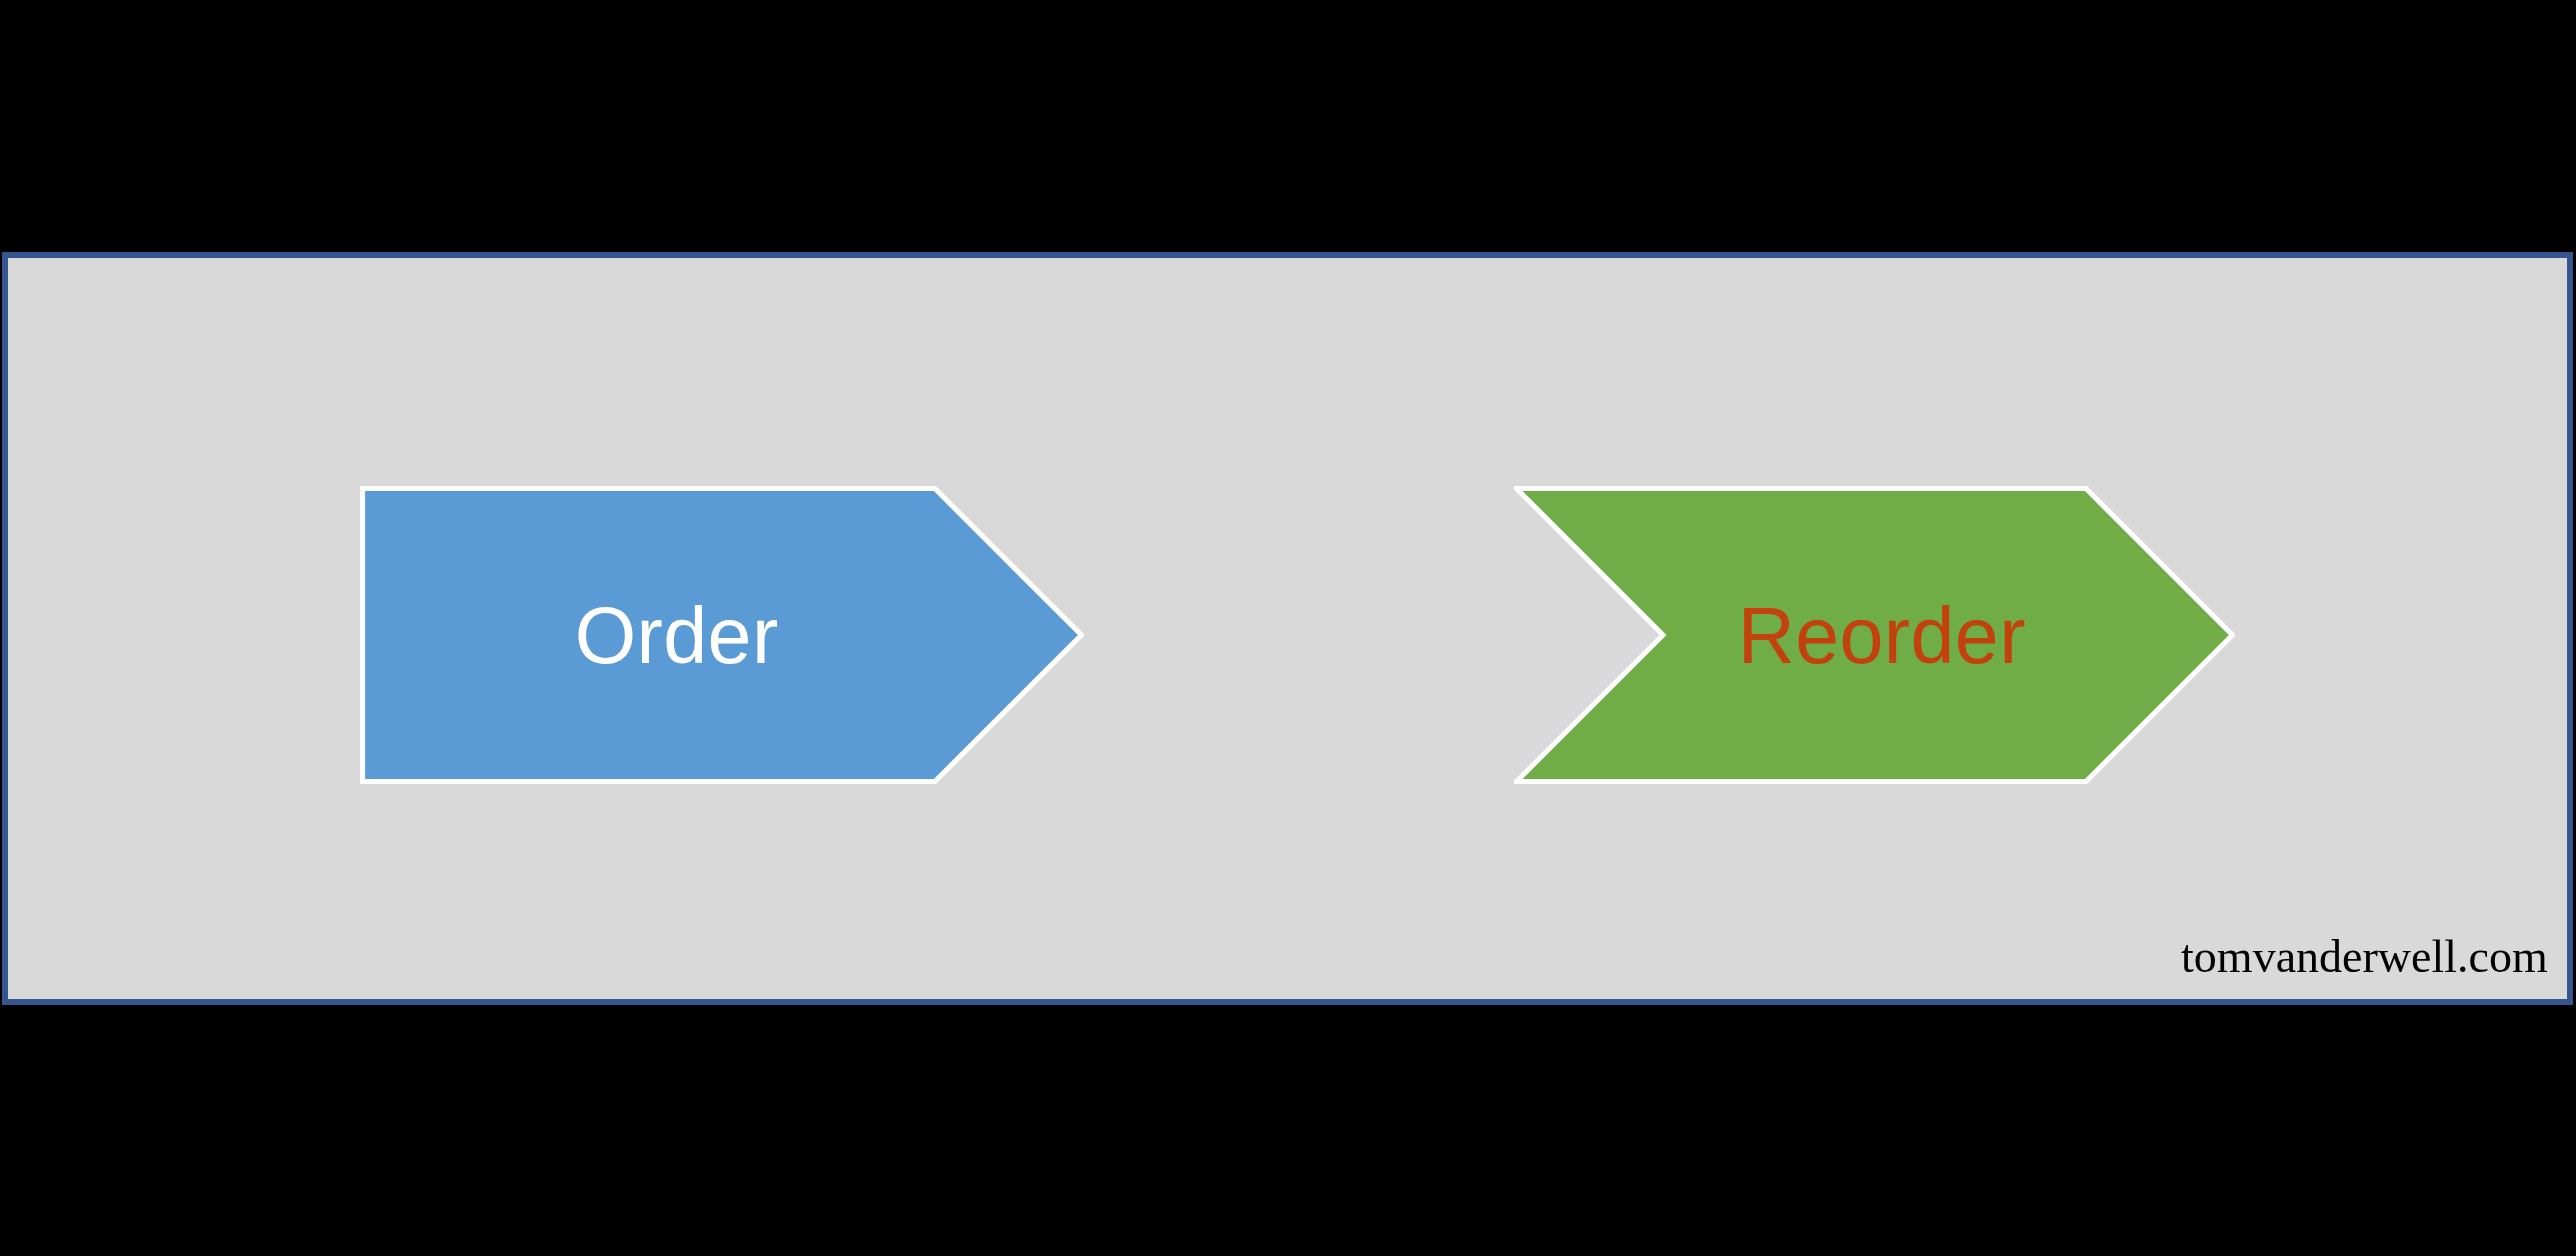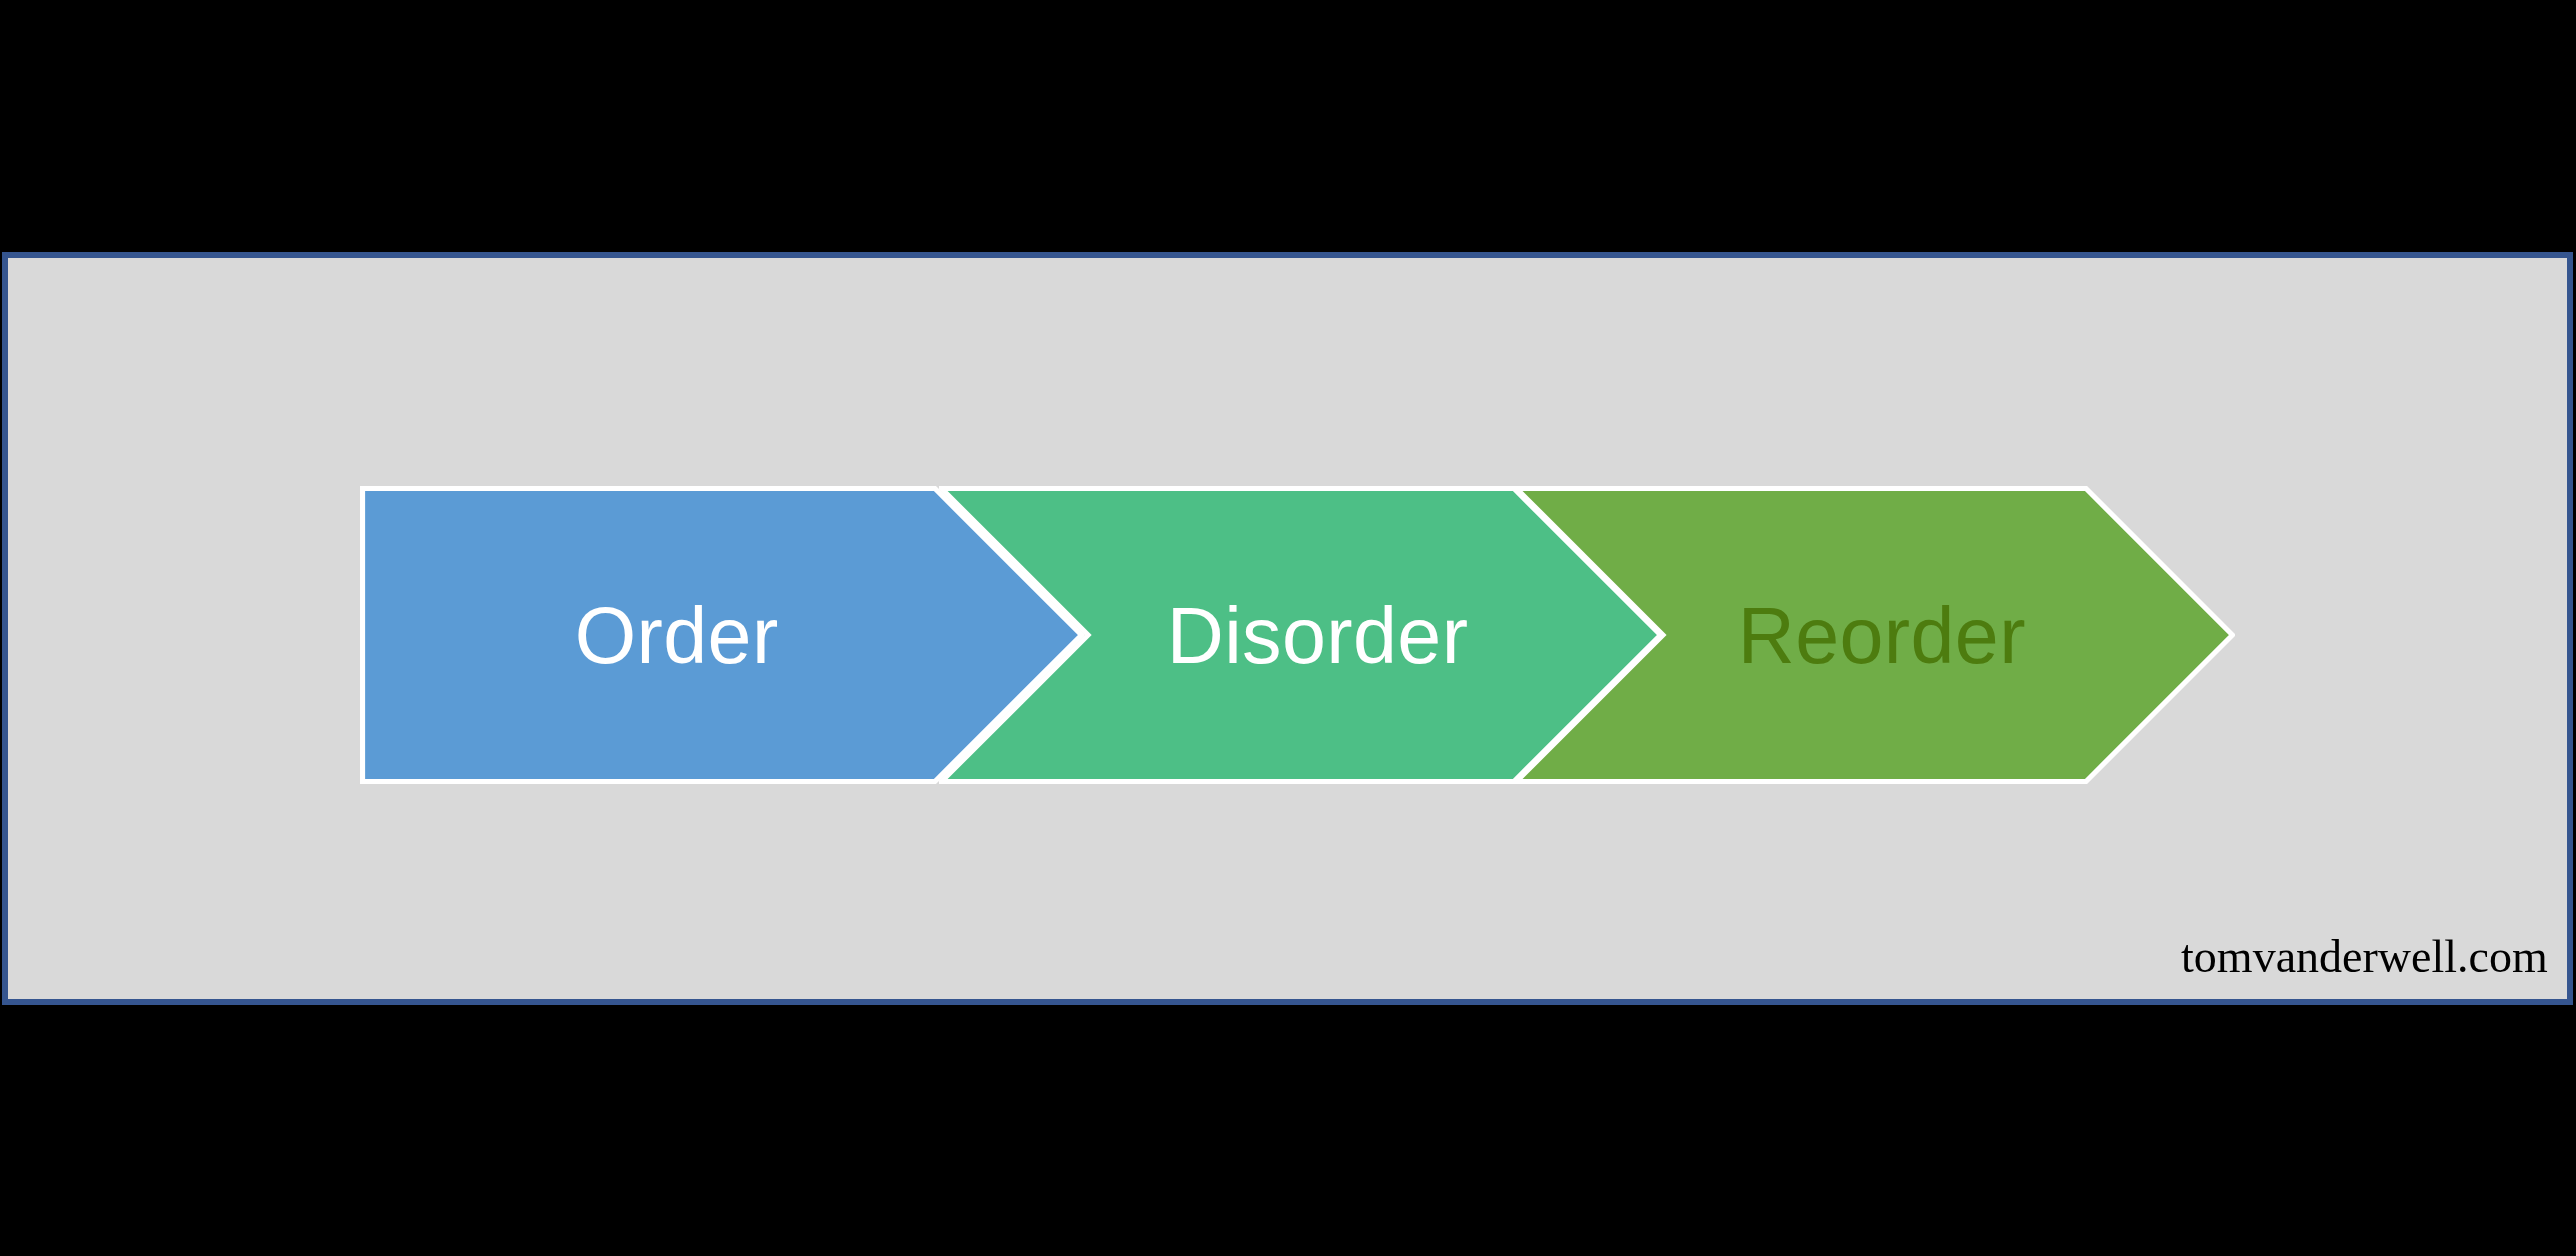--- a/index.html
+++ b/index.html
@@ -135,32 +135,26 @@
 
       <div id="process-band">
 
         <div class="chevron" id="chevron-order">
           <svg viewBox="0 0 850 350" preserveAspectRatio="none">
             <polygon points="3,3 675,3 847,175 675,347 3,347" fill="#5B9BD5" stroke="#FFFFFF" stroke-width="6" stroke-linejoin="miter"></polygon>
           </svg>
           <span class="chevron-label" style="color: rgb(255, 255, 255);">Order</span>
         </div>
 
-        <div class="chevron" id="chevron-disorder">
-          <svg viewBox="0 0 850 350" preserveAspectRatio="none">
-            <polygon points="3,3 675,3 847,175 675,347 3,347 175,175" fill="#4DBF86" stroke="#FFFFFF" stroke-width="6" stroke-linejoin="miter"></polygon>
-          </svg>
-          <span class="chevron-label" style="color: rgb(255, 255, 255);">Disorder</span>
-        </div>
 
         <div class="chevron" id="chevron-reorder">
           <svg viewBox="0 0 847 350" preserveAspectRatio="none">
             <polygon points="3,3 672,3 844,175 672,347 3,347 175,175" fill="#70AD47" stroke="#FFFFFF" stroke-width="6" stroke-linejoin="miter"></polygon>
           </svg>
-          <span class="chevron-label" style="color: #4d7c0f;">Reorder</span>
+          <span class="chevron-label" style="color: #c2410c;">Reorder</span>
         </div>
 
       </div>
 
       <div id="watermark" style="color: rgb(0, 0, 0); font-family: Liberation Serif, serif;">tomvanderwell.com</div>
 
     </div>
   </div>
 
 </div>

